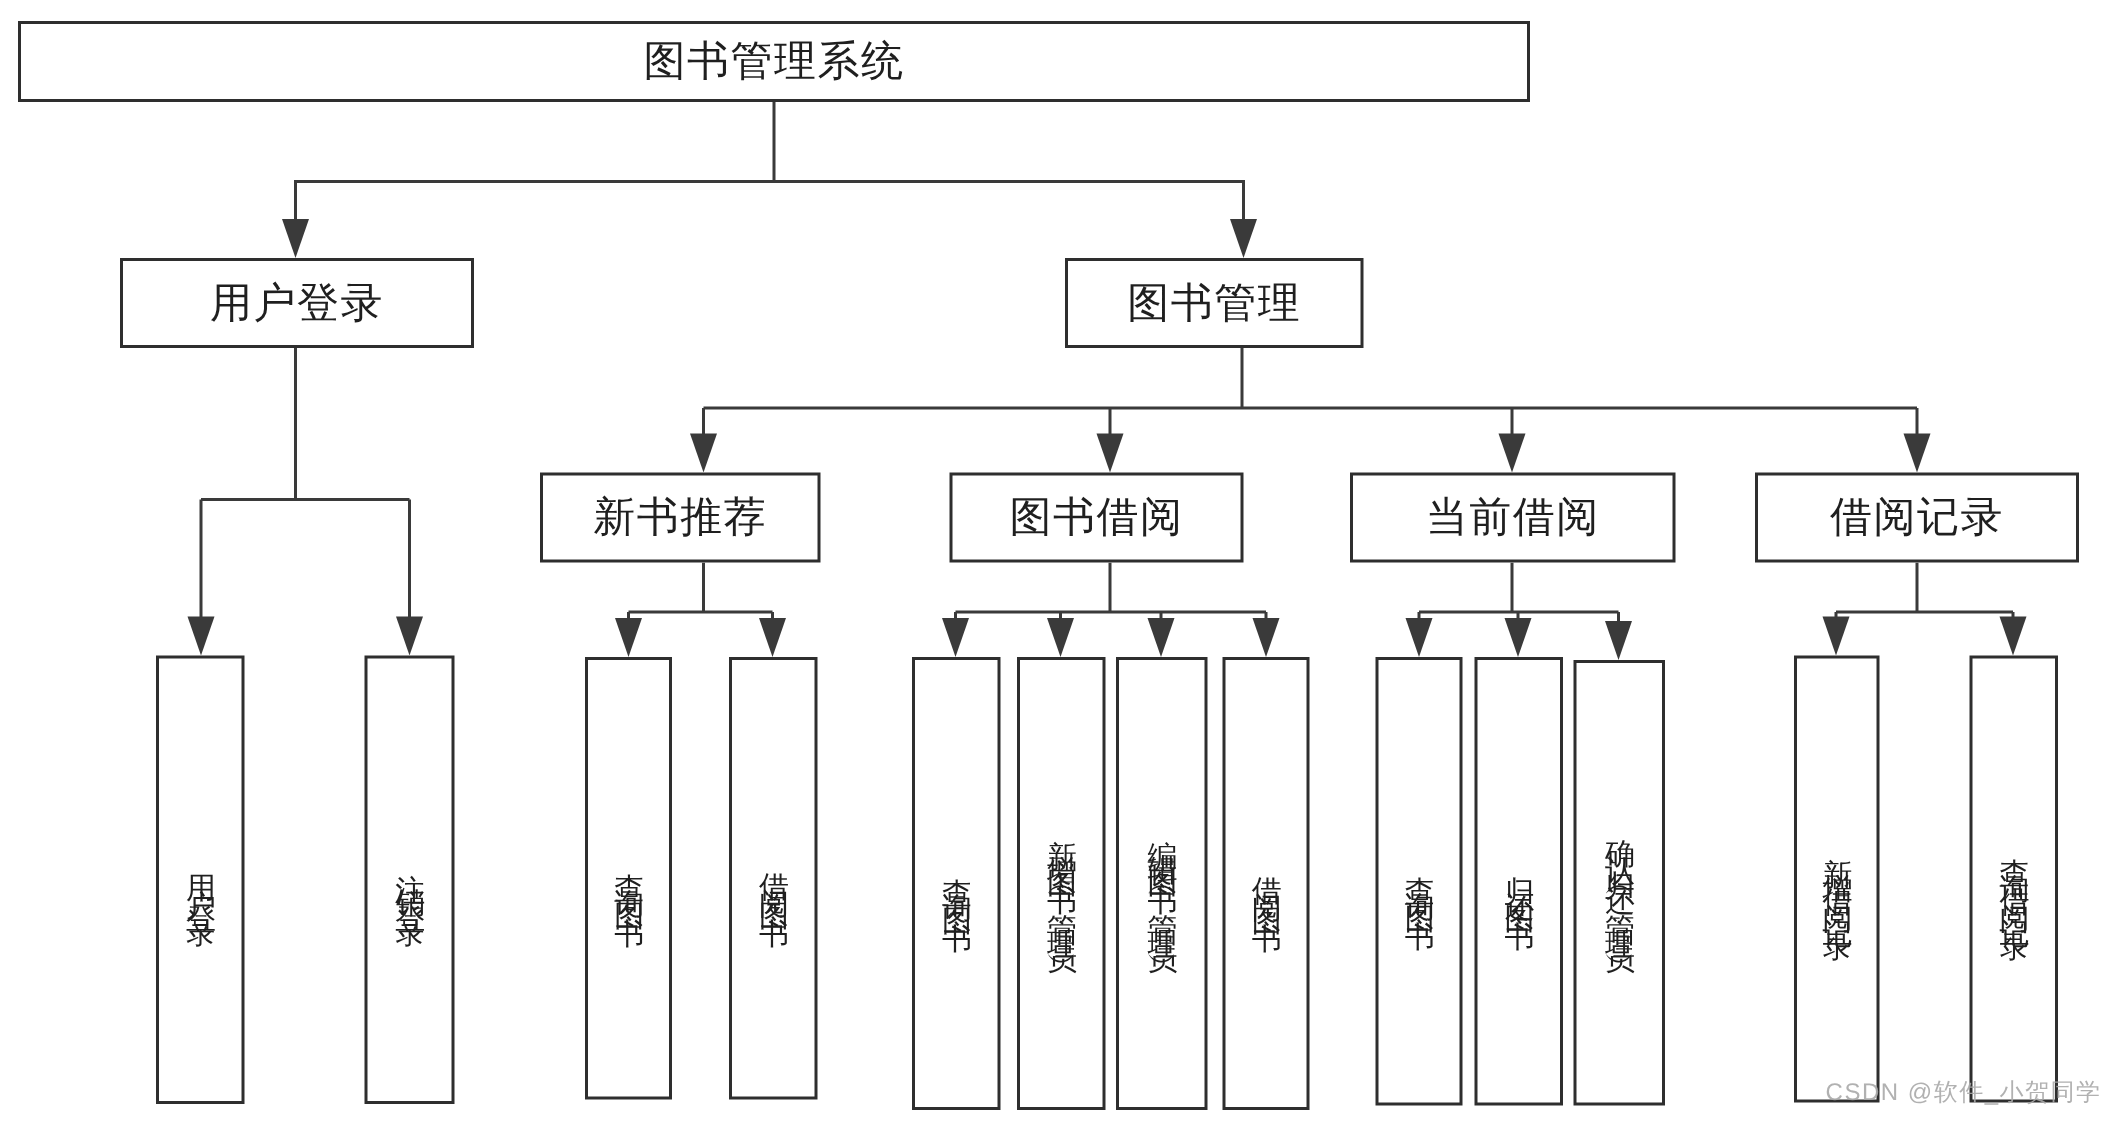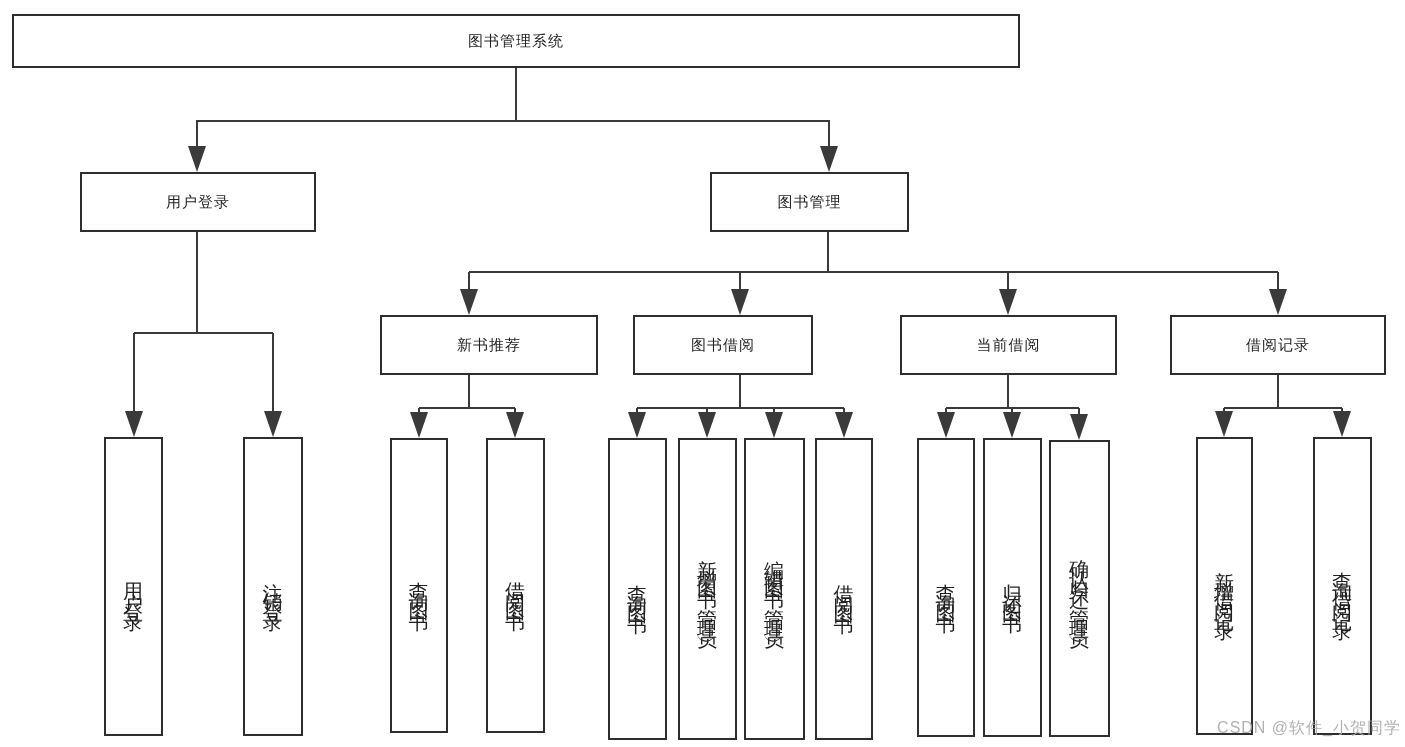--- a/index.html
+++ b/index.html
@@ -14,21 +14,21 @@
     color:var(--text,#1f1f1f);
   }
   .stage svg{position:absolute;left:0;top:0;width:1405px;height:747px;}
   .stage svg path{stroke:var(--line,#3a3a3a);stroke-width:2;fill:none;}
   .stage svg polygon{fill:var(--line,#3a3a3a);stroke:none;}
   .box{
     position:absolute;box-sizing:border-box;
     border:2px solid var(--box-border,#2e2e2e);
     background:#fff;display:flex;align-items:center;justify-content:center;
   }
-  .hbox{font-size:15px;letter-spacing:1px;text-align:right;}
+  .hbox{font-size:28px;letter-spacing:1px;text-align:right;}
   .vbox span{
     writing-mode:vertical-rl;text-orientation:mixed;
     font-size:20px;letter-spacing:10px;line-height:1;white-space:nowrap;
   }
   .watermark{
     position:absolute;right:4px;bottom:8px;
     font-size:16px;letter-spacing:1px;
     color:var(--watermark,#a9a9a9);opacity:.9;z-index:5;
   }
 </style>
@@ -77,24 +77,24 @@
     <span>图书管理系统</span>
   </div>
 
   <div class="box hbox" style="left:80px;top:172px;width:236px;height:60px">
     <span>用户登录</span>
   </div>
   <div class="box hbox" style="left:710px;top:172px;width:199px;height:60px">
     <span>图书管理</span>
   </div>
 
-  <div class="box hbox" style="left:380px;top:315px;width:218px;height:60px">
+  <div class="box hbox" style="left:360px;top:315px;width:187px;height:60px">
     <span>新书推荐</span>
   </div>
-  <div class="box hbox" style="left:633px;top:315px;width:180px;height:60px">
+  <div class="box hbox" style="left:633px;top:315px;width:196px;height:60px">
     <span>图书借阅</span>
   </div>
   <div class="box hbox" style="left:1170px;top:315px;width:216px;height:60px">
     <span>借阅记录</span>
   </div>
   <div class="box hbox" style="left:900px;top:315px;width:217px;height:60px">
     <span>当前借阅</span>
   </div>
 
   <div class="box vbox" style="left:104px;top:437px;width:59px;height:299px">

